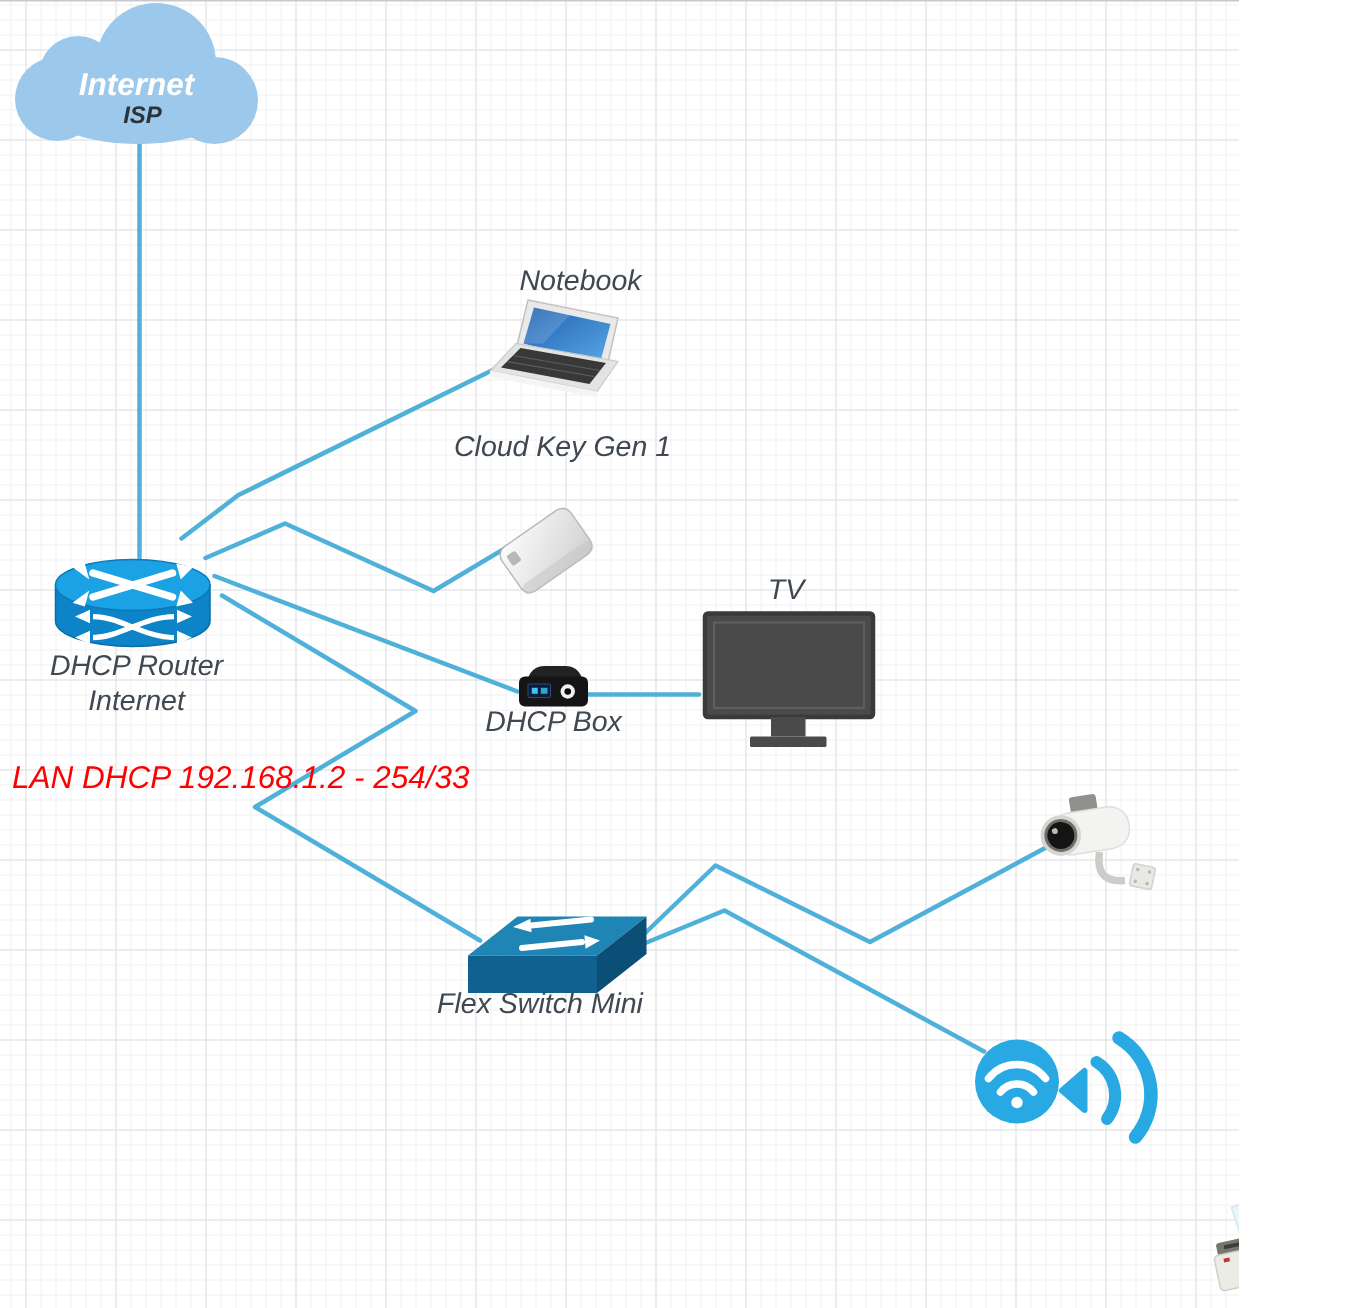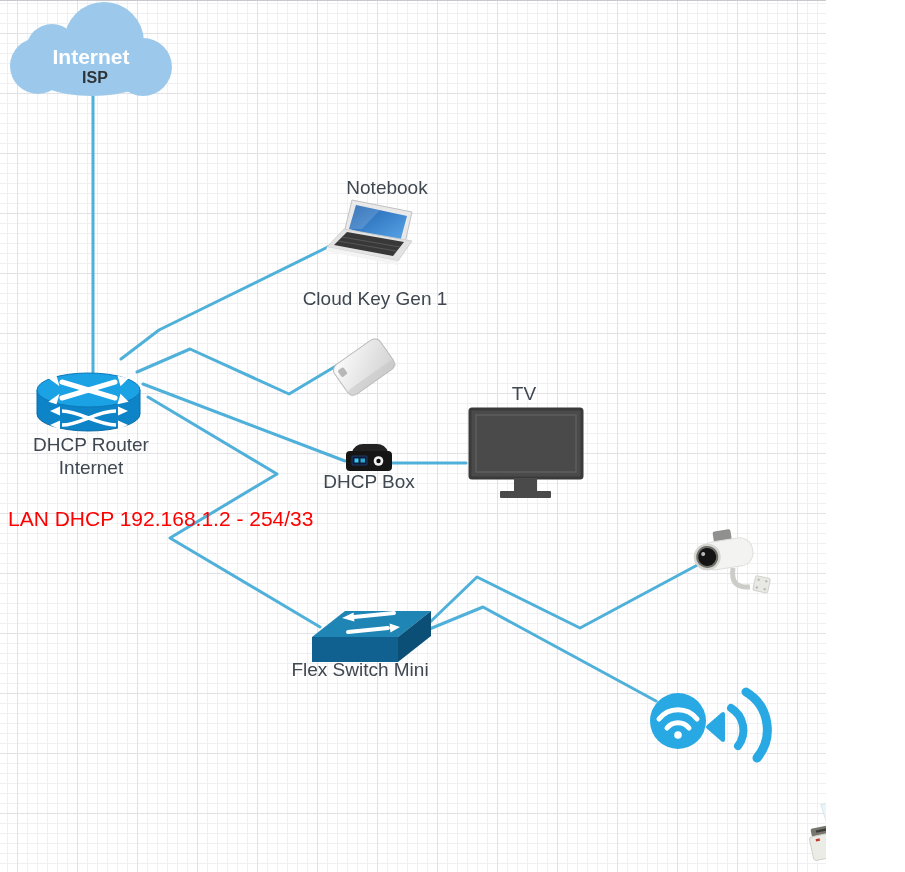--- a/index.html
+++ b/index.html
@@ -10,20 +10,21 @@
     overflow:hidden;
     background-color:#ffffff;
     background-image:
       linear-gradient(#e2e2e6 1px, transparent 1px),
       linear-gradient(90deg, #e2e2e6 1px, transparent 1px),
       linear-gradient(#f0f0f3 1px, transparent 1px),
       linear-gradient(90deg, #f0f0f3 1px, transparent 1px);
     background-size:60px 60px,60px 60px,10px 10px,10px 10px;
     background-position:17px 33px;
     box-shadow:inset 0 1px 0 #c9c9cd;
+    font-style:italic;
   }
   #diagram-svg{position:absolute;left:0;top:0;}
   .edge{fill:none;stroke:var(--edge,#4FB0D9);stroke-width:3;stroke-linejoin:round;stroke-linecap:round;}
   .lbl{position:absolute;font-size:19px;color:var(--label-gray,#3F4750);white-space:nowrap;line-height:1.15;}
   .lbl.center{transform:translateX(-50%);}
   .lbl.red{color:var(--annotation-red,#FF0000);font-size:21px;}
   .lbl .red-part{color:var(--annotation-red,#FF0000);font-size:20px;margin-left:6px;}
   #lbl-internet{font-size:21px;font-weight:700;color:#ffffff;}
   #lbl-isp{font-size:16px;font-weight:600;color:#2e3338;}
 </style>

